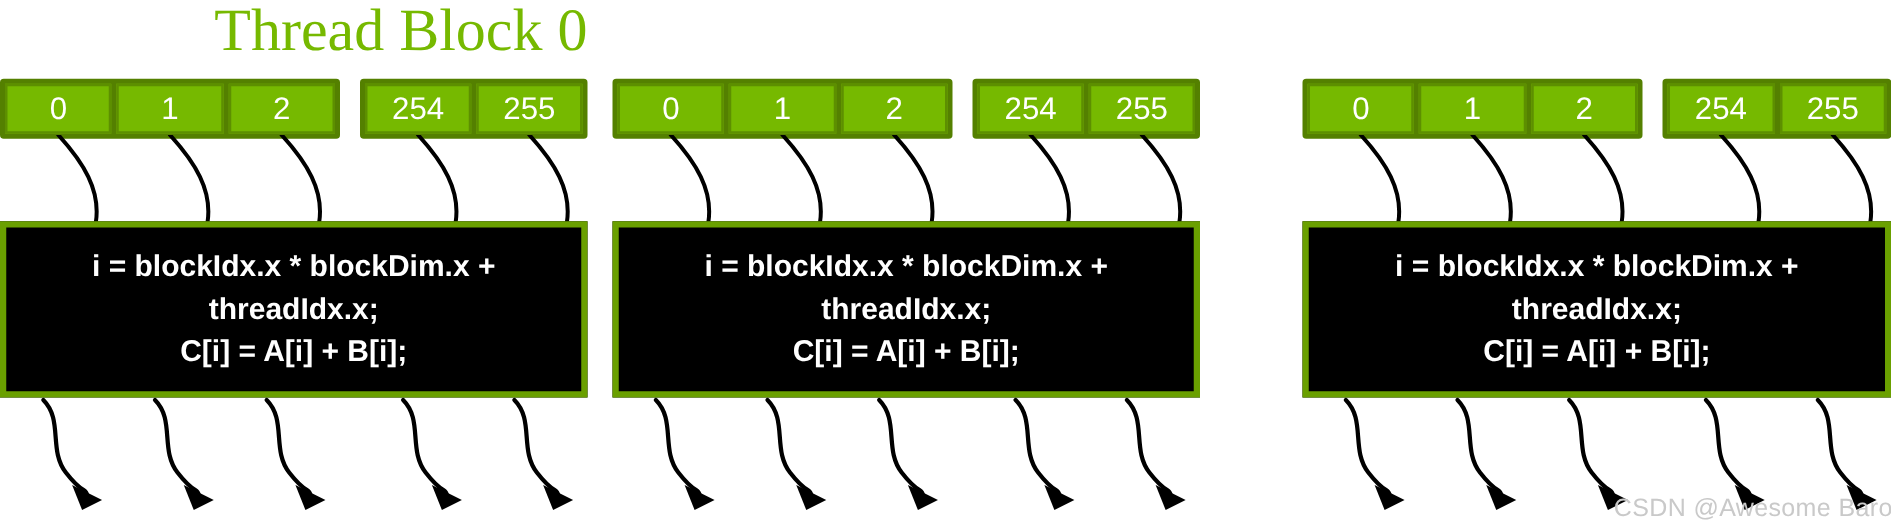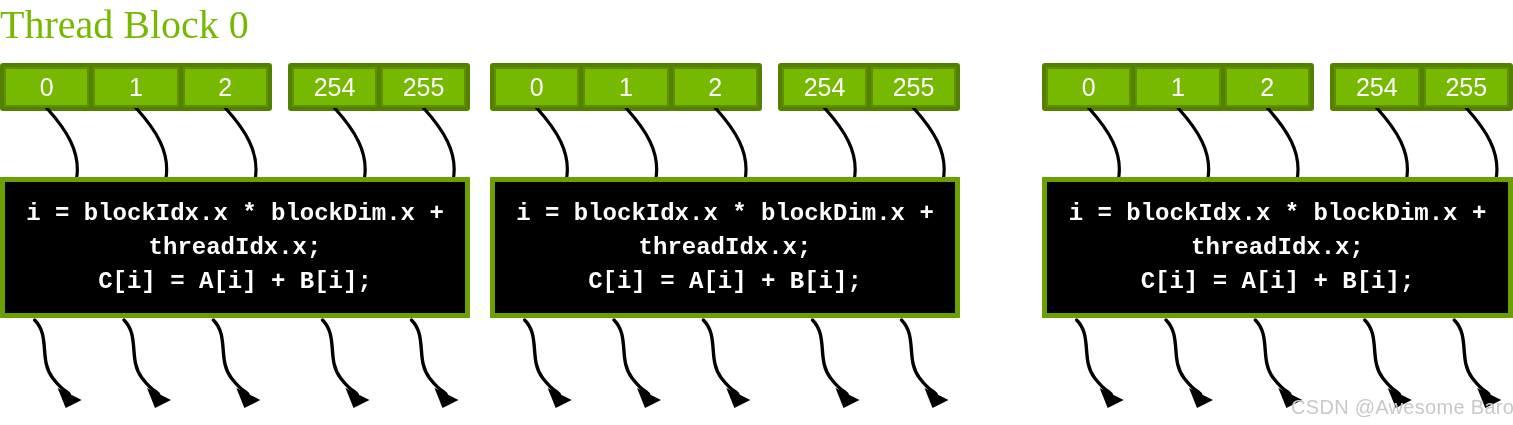--- a/index.html
+++ b/index.html
@@ -27,23 +27,23 @@
     position: absolute;
     top: 0;
     height: 425px;
   }
 
   .block-title {
     position: absolute;
     top: 2px;
     left: 0;
     width: 100%;
-    text-align: left;
+    text-align: right;
     font-family: "Liberation Serif", serif;
-    font-size: 40px;
+    font-size: 48px;
     line-height: 46px;
     color: #76b900;
     white-space: nowrap;
   }
 
   .thread-row {
     position: absolute;
     top: 63px;
     left: 0;
     width: 100%;
@@ -86,21 +86,21 @@
     box-sizing: border-box;
     background: #000000;
     border: 5px solid #6aa000;
     display: flex;
     align-items: center;
     justify-content: center;
   }
 
   .code-text {
     color: #ffffff;
-    font-family: Liberation Mono, monospace;
+    font-family: Liberation Sans, sans-serif;
     font-size: 24px;
     font-weight: bold;
     line-height: 34px;
     text-align: center;
     white-space: pre-line;
     padding: 0 8px;
   }
 
   .connector-layer {
     position: absolute;

